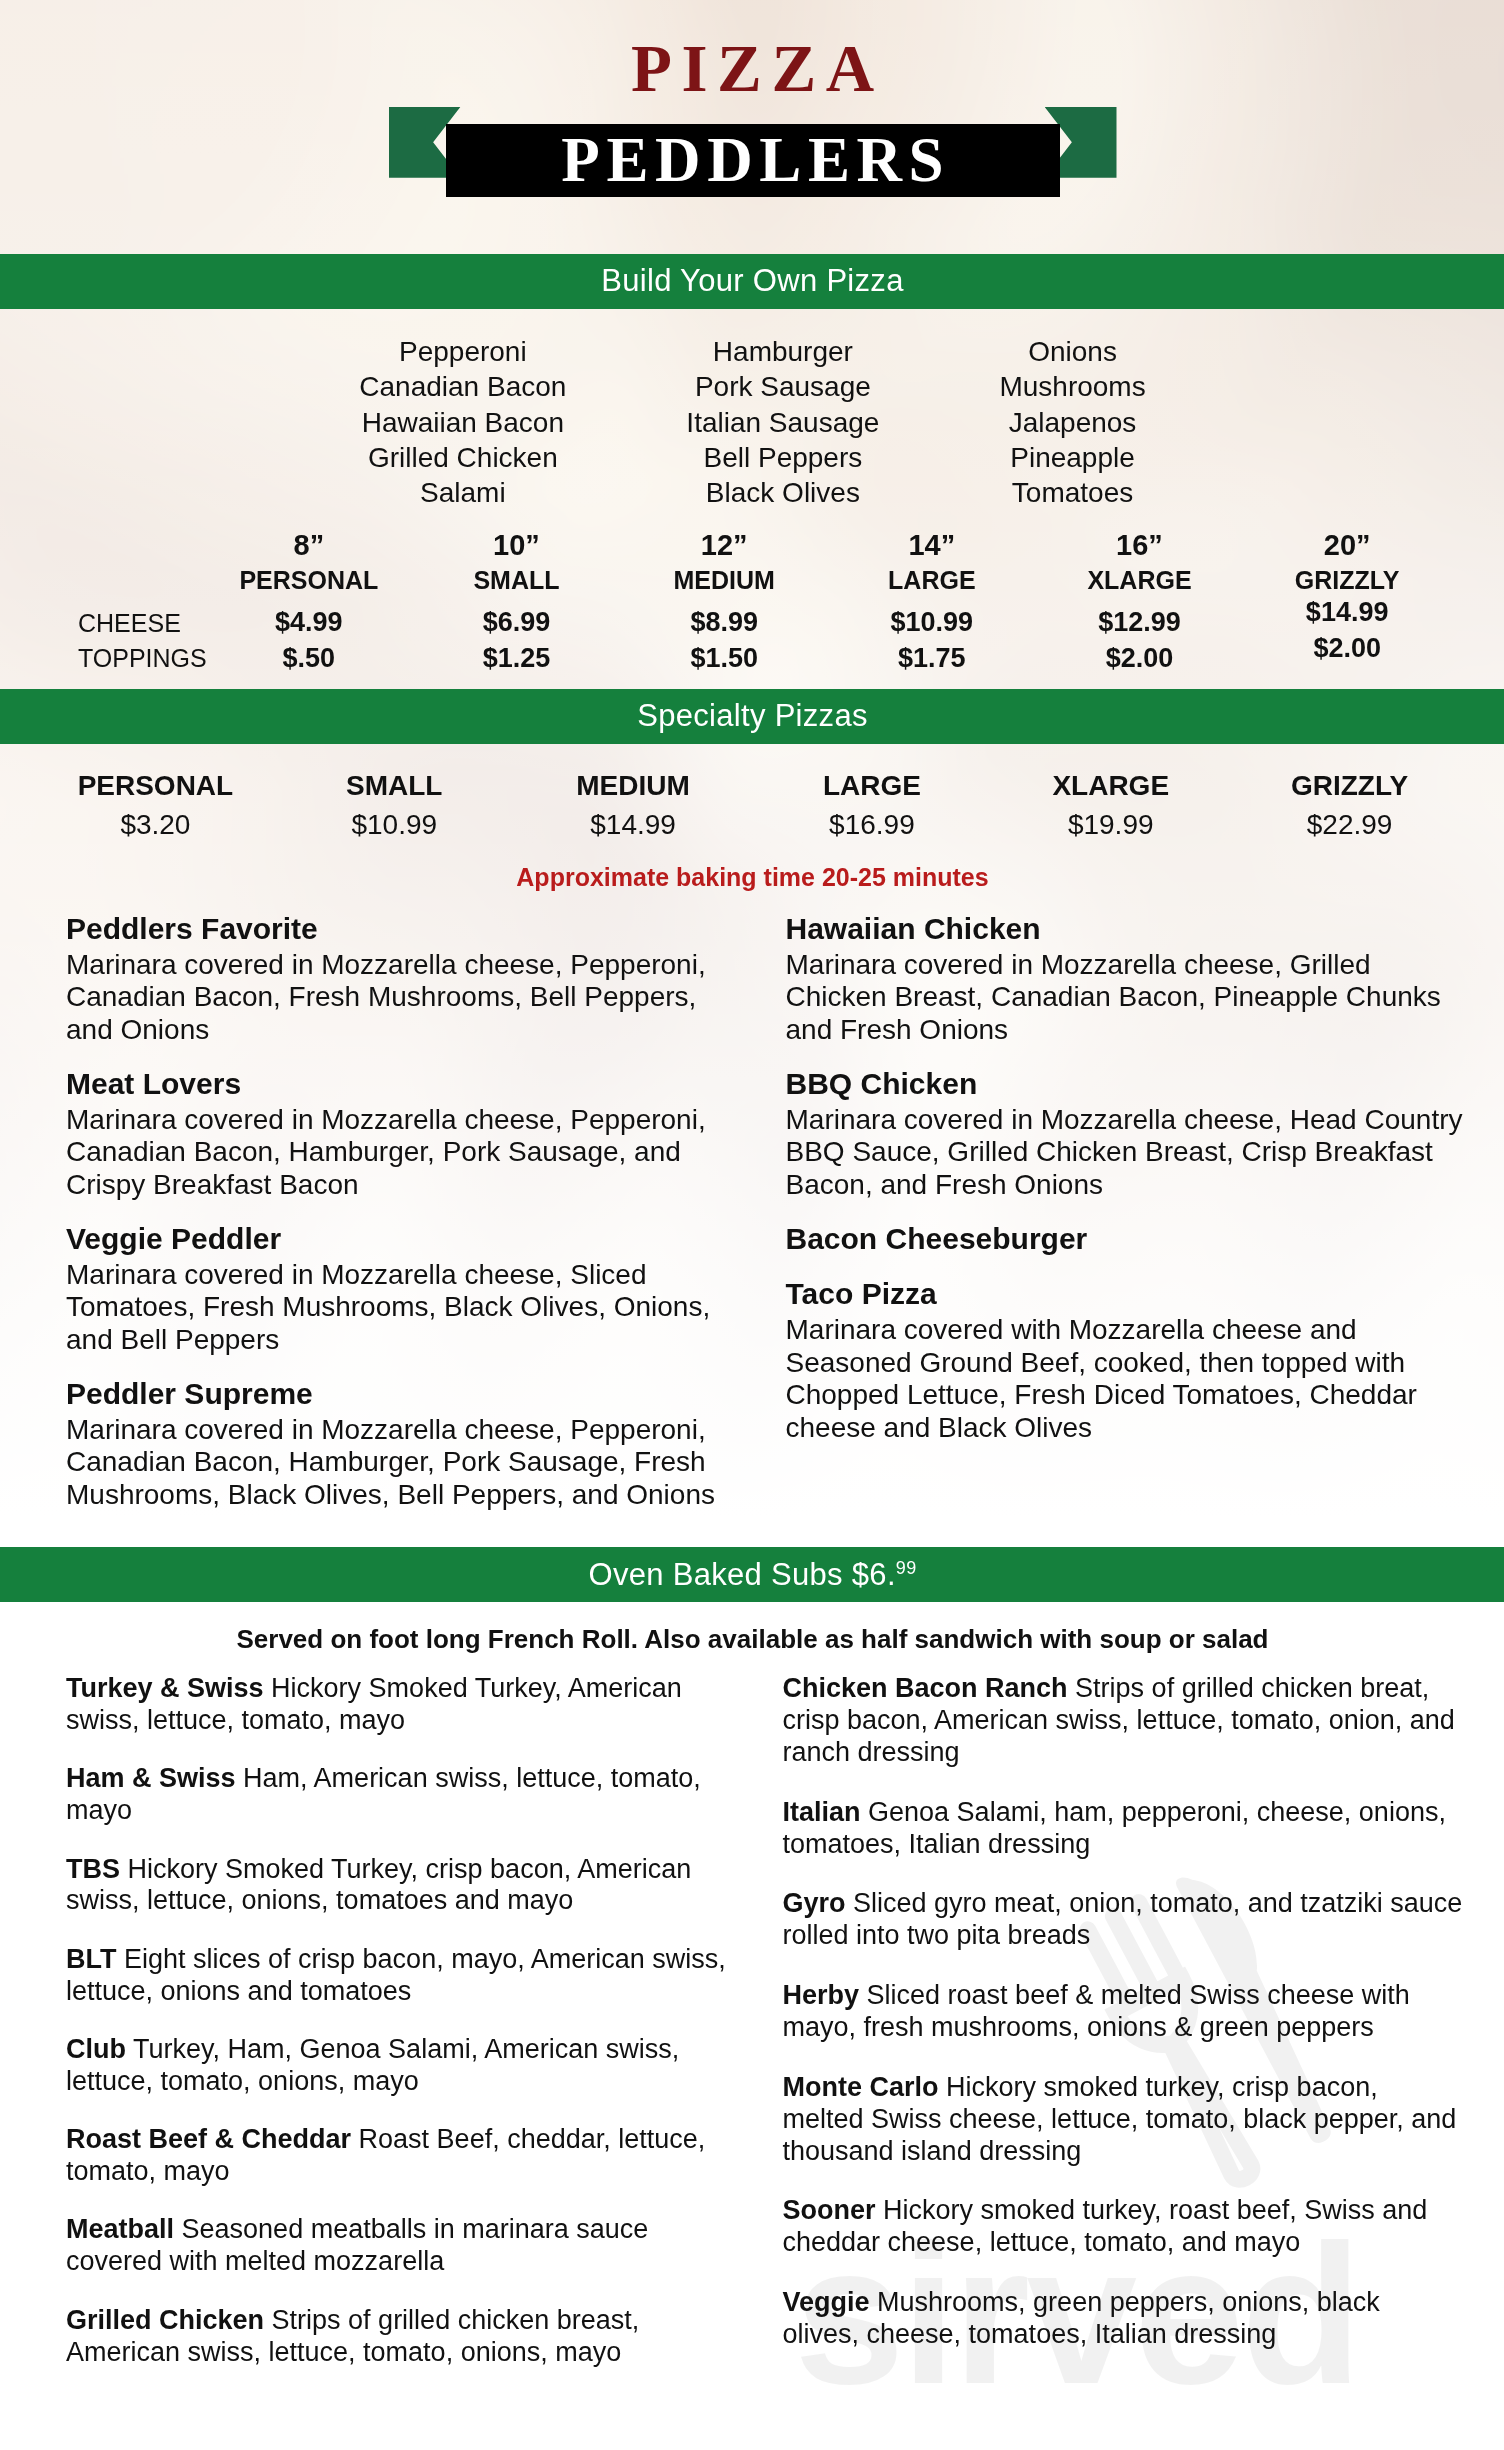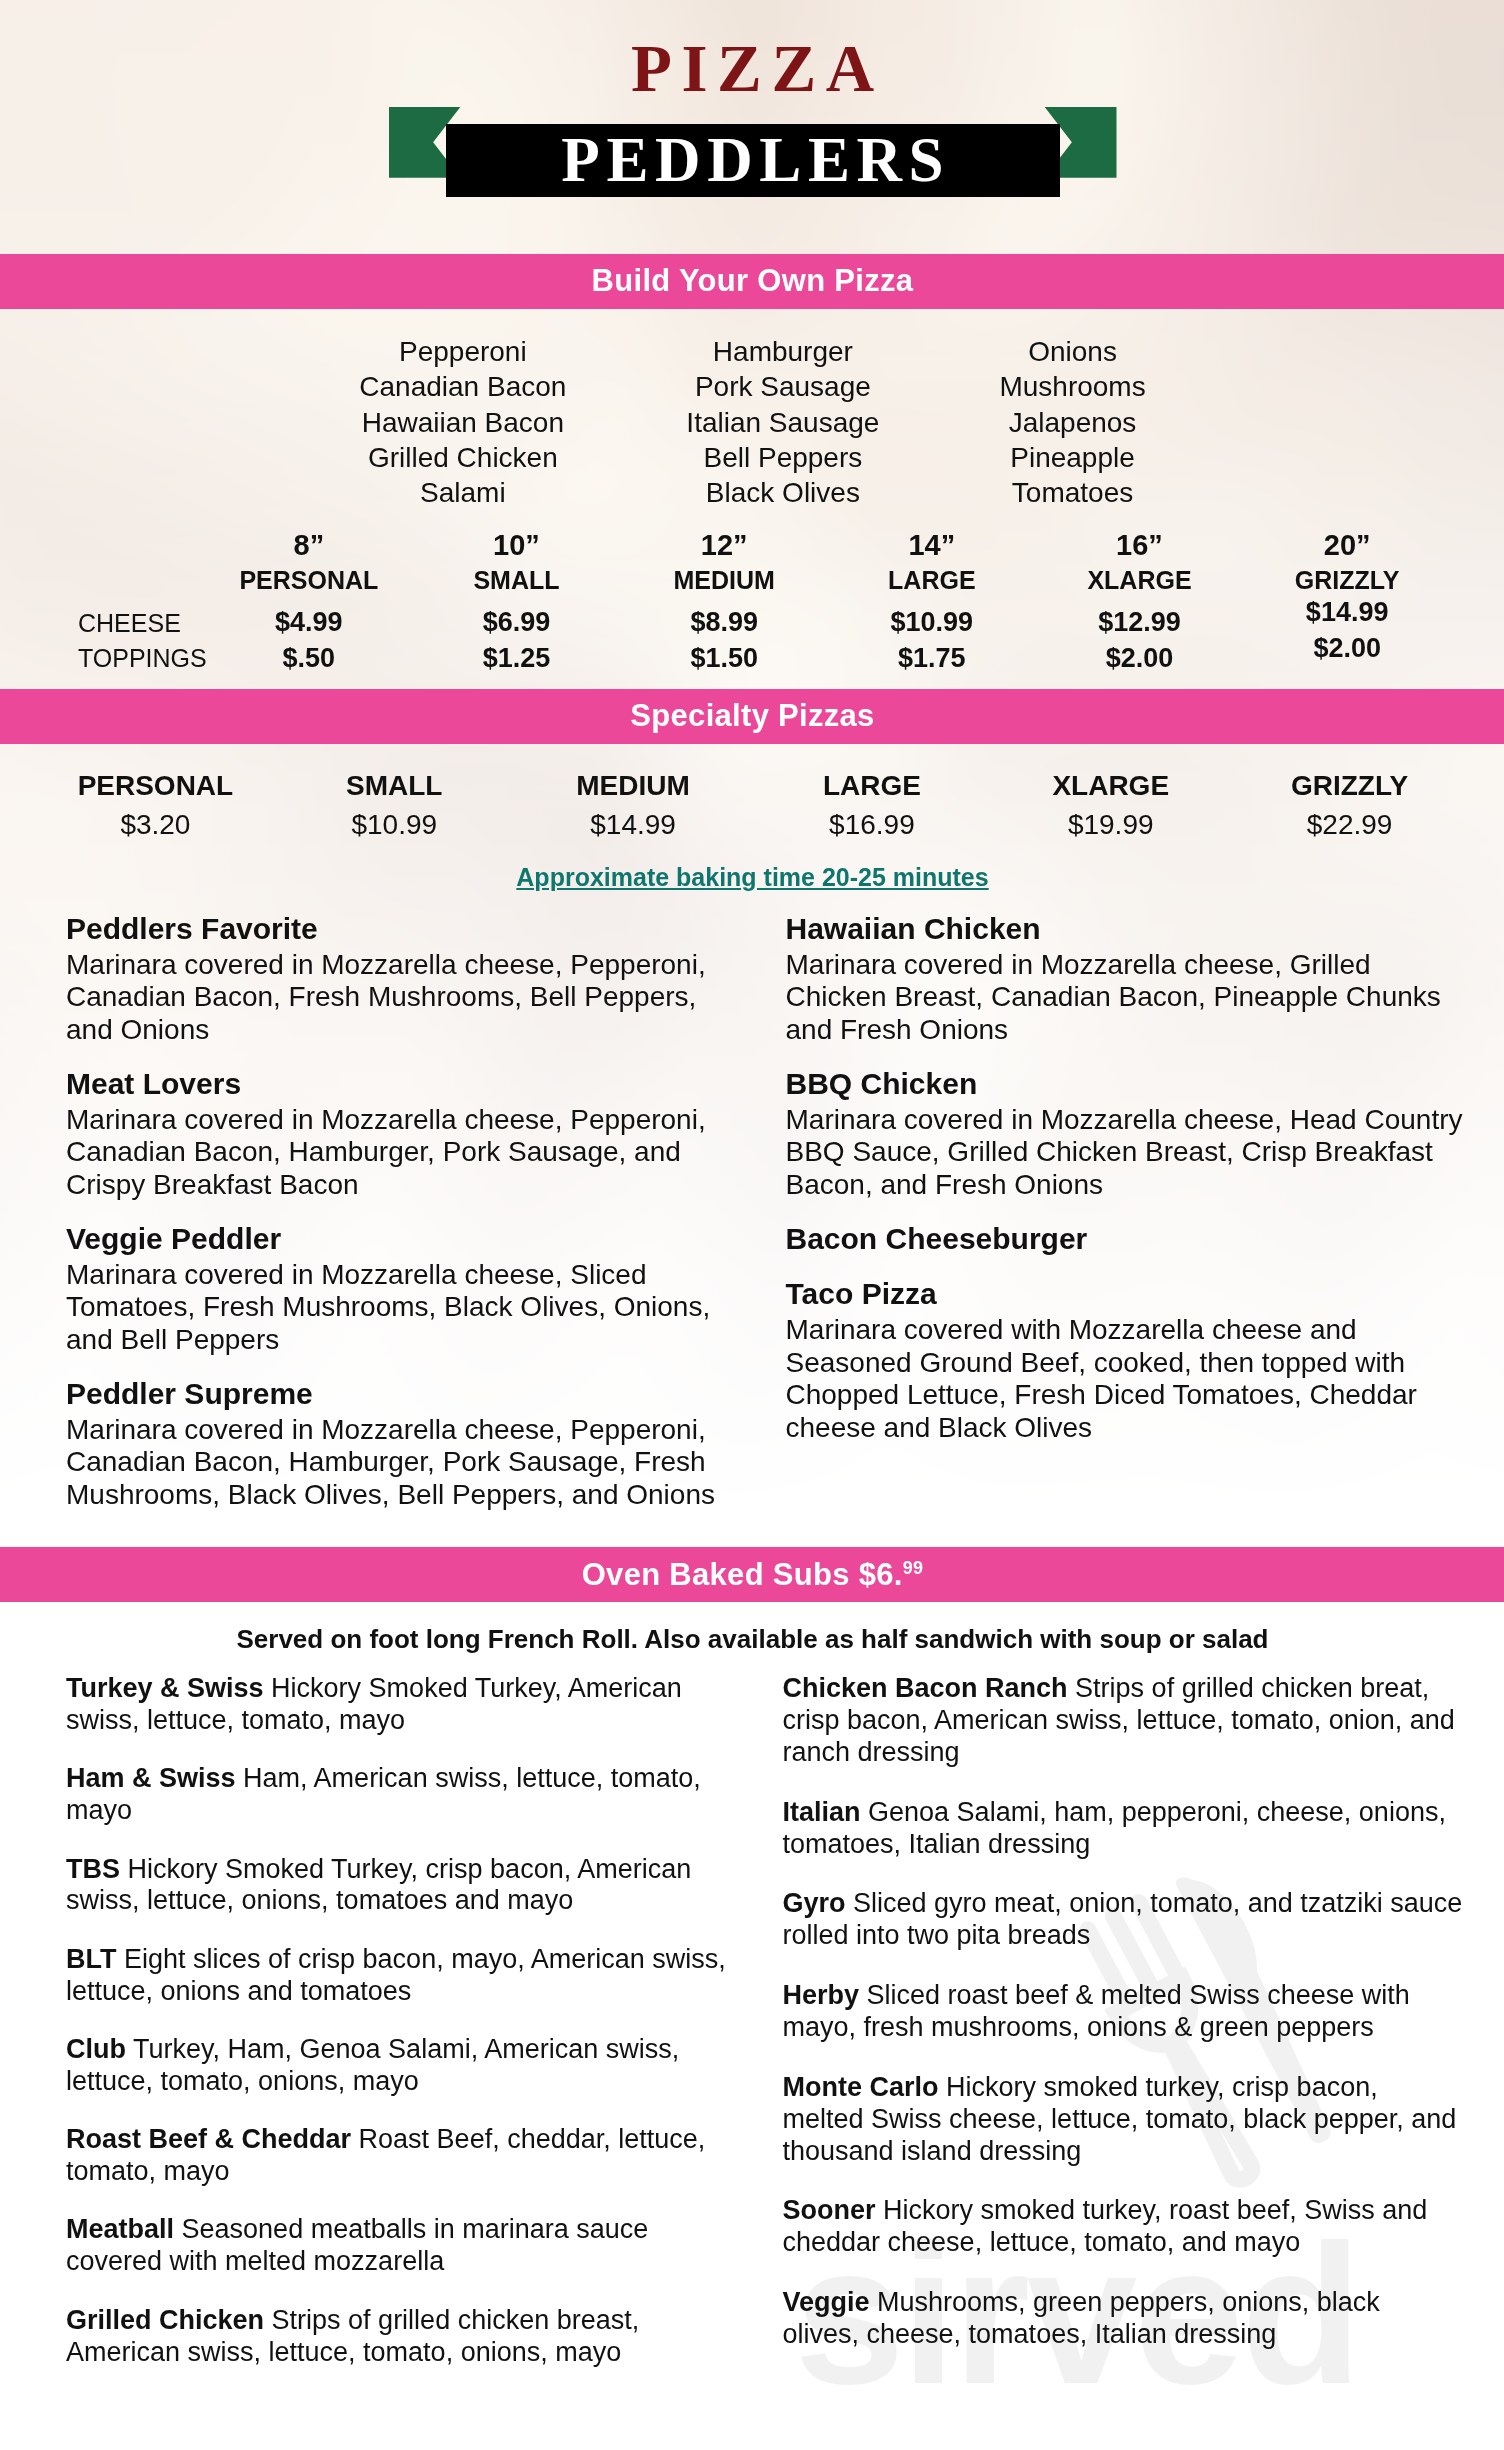--- a/index.html
+++ b/index.html
@@ -115,24 +115,24 @@
     font-weight: bold;
     font-size: 63px;
     letter-spacing: 6.6px;
     color: #ffffff;
     text-indent: 6.6px;
     line-height: 1;
   }
 
   
   .banner {
-    background: #ec4899;
+    background: #15803d;
     color: #ffffff;
     text-align: center;
-    font-weight: bold;
+    font-weight: normal;
     font-size: 31px;
     letter-spacing: 0.3px;
     padding: 11.4px 0 12.6px;
     line-height: 1;
   }
   .banner sup { font-size: 18px; vertical-align: super; line-height: 0; }
 
   
   .toppings {
     display: flex;
@@ -182,23 +182,22 @@
     line-height: 1.25;
   }
   .spec-prices .sp .lbl { font-weight: bold; font-size: 28px; color: #111; }
   .spec-prices .sp .amt { font-size: 28px; color: #111; margin-top: 3.6px; }
   .spec-prices .sp.personal .amt,
   .spec-prices .sp.small .amt { position: relative; }
   .bake-note {
     text-align: center;
     font-weight: bold;
     font-size: 25px;
-    color: #0f766e;
+    color: #b91c1c;
     padding: 21.7px 0 15.6px;
-    text-decoration: underline;
   }
 
   
   .two-col {
     display: flex;
     padding: 3.6px 42px 15.6px 66px;
     gap: 42px;
   }
   .two-col .col { flex: 1; }
   .pizza-item { margin-bottom: 20.5px; }

